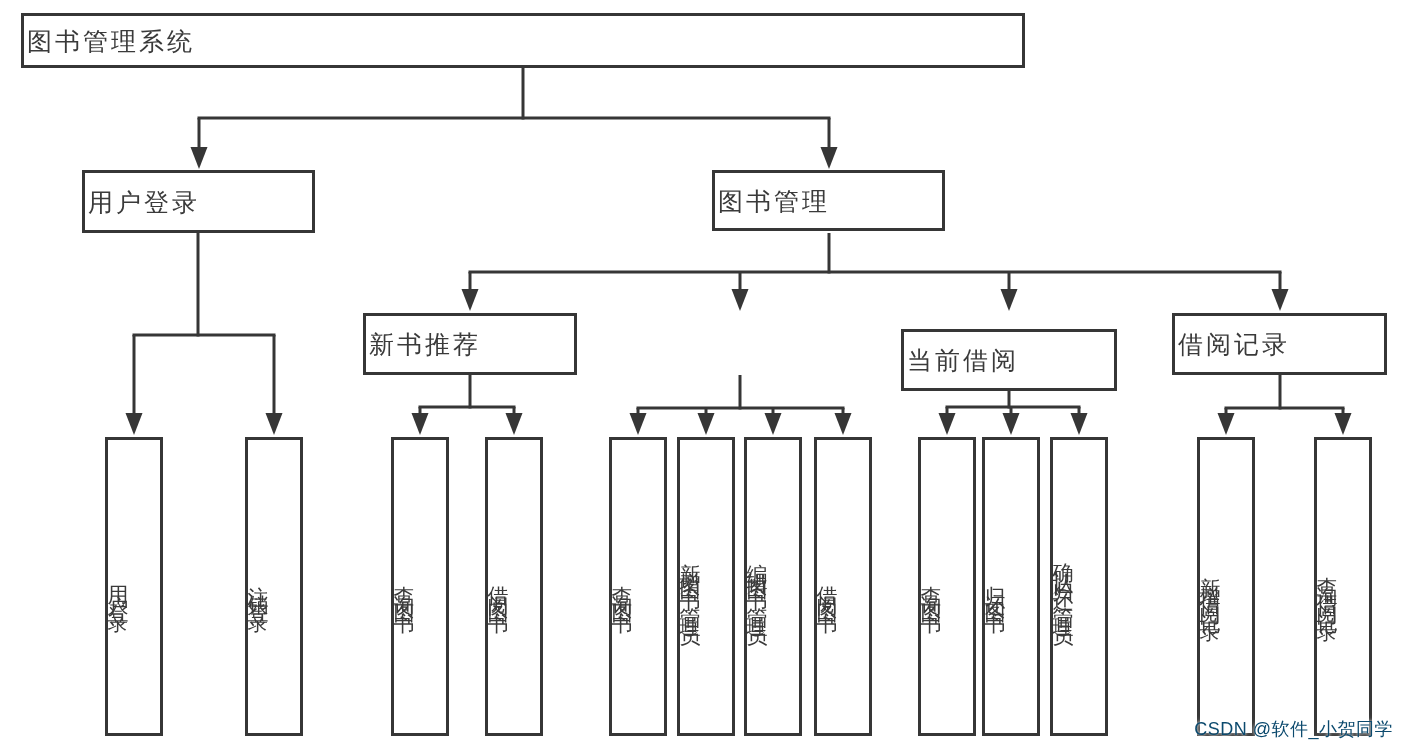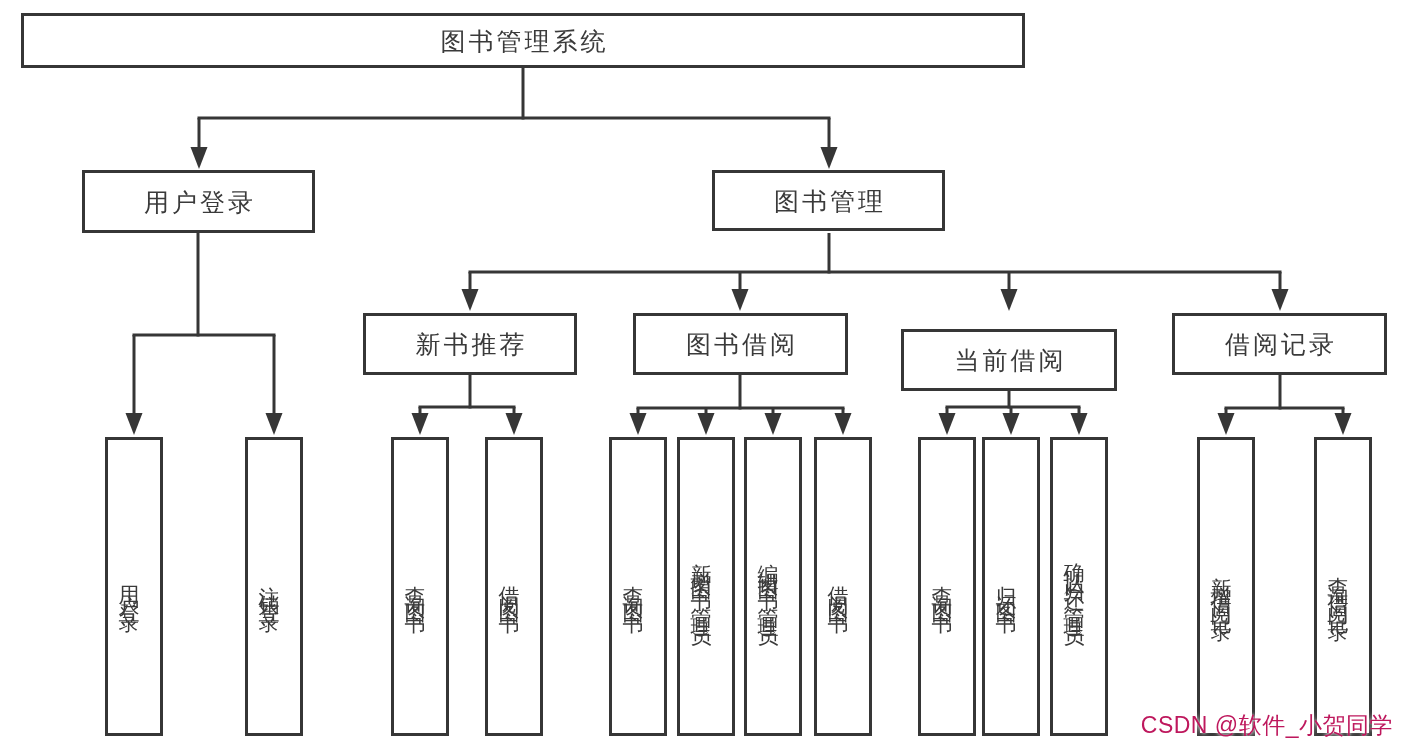--- a/index.html
+++ b/index.html
@@ -3,35 +3,35 @@
 <meta charset="utf-8">
 <style>
   html,body{margin:0;padding:0;background:#ffffff;}
   .canvas{
     position:relative;width:1405px;height:747px;background:#ffffff;
     font-family:"Liberation Sans",sans-serif;overflow:hidden;
   }
   .connectors{position:absolute;left:0;top:0;pointer-events:none;}
   .box{
     position:absolute;box-sizing:border-box;background:#ffffff;
-    border:3px solid #363636;display:flex;align-items:center;justify-content:center;
+    border:3px solid #363636;display:flex;align-items:center;justify-content:flex-start;
     z-index:2;
   }
   .hlabel{
     font-size:25px;color:#3a3a3a;letter-spacing:3px;text-indent:3px;
     white-space:nowrap;line-height:1.2;
   }
   .vlabel{
     writing-mode:vertical-rl;text-orientation:mixed;
     font-size:21px;color:#3a3a3a;letter-spacing:9px;line-height:1;
     white-space:nowrap;padding-block-start:9px;
   }
   .watermark{
     position:absolute;right:12px;bottom:6px;z-index:3;
-    font-size:23px;color:#be185d;letter-spacing:.5px;
+    font-size:18px;color:#0c4a6e;letter-spacing:.5px;
     text-shadow:0 0 3px rgba(255,255,255,.95), 0 0 6px rgba(255,255,255,.8);
   }
 </style>
 </head>
 <body>
 
 <div class="canvas">
 
   <svg class="connectors" width="1405" height="747" viewBox="0 0 1405 747">
     <g stroke="#363636" stroke-width="3" fill="none">
@@ -102,23 +102,20 @@
   <div class="box" style="left:82px;top:170px;width:233px;height:63px">
     <span class="hlabel">用户登录</span>
   </div>
   <div class="box" style="left:712px;top:170px;width:233px;height:61px">
     <span class="hlabel">图书管理</span>
   </div>
 
   <div class="box" style="left:363px;top:313px;width:214px;height:62px">
     <span class="hlabel">新书推荐</span>
   </div>
-  <div class="box" style="left:633px;top:313px;width:215px;height:62px">
-    <span class="hlabel">图书借阅</span>
-  </div>
   <div class="box" style="left:901px;top:329px;width:216px;height:62px">
     <span class="hlabel">当前借阅</span>
   </div>
   <div class="box" style="left:1172px;top:313px;width:215px;height:62px">
     <span class="hlabel">借阅记录</span>
   </div>
 
   <div class="box" style="left:105px;top:437px;width:58px;height:299px">
     <span class="vlabel">用户登录</span>
   </div>

